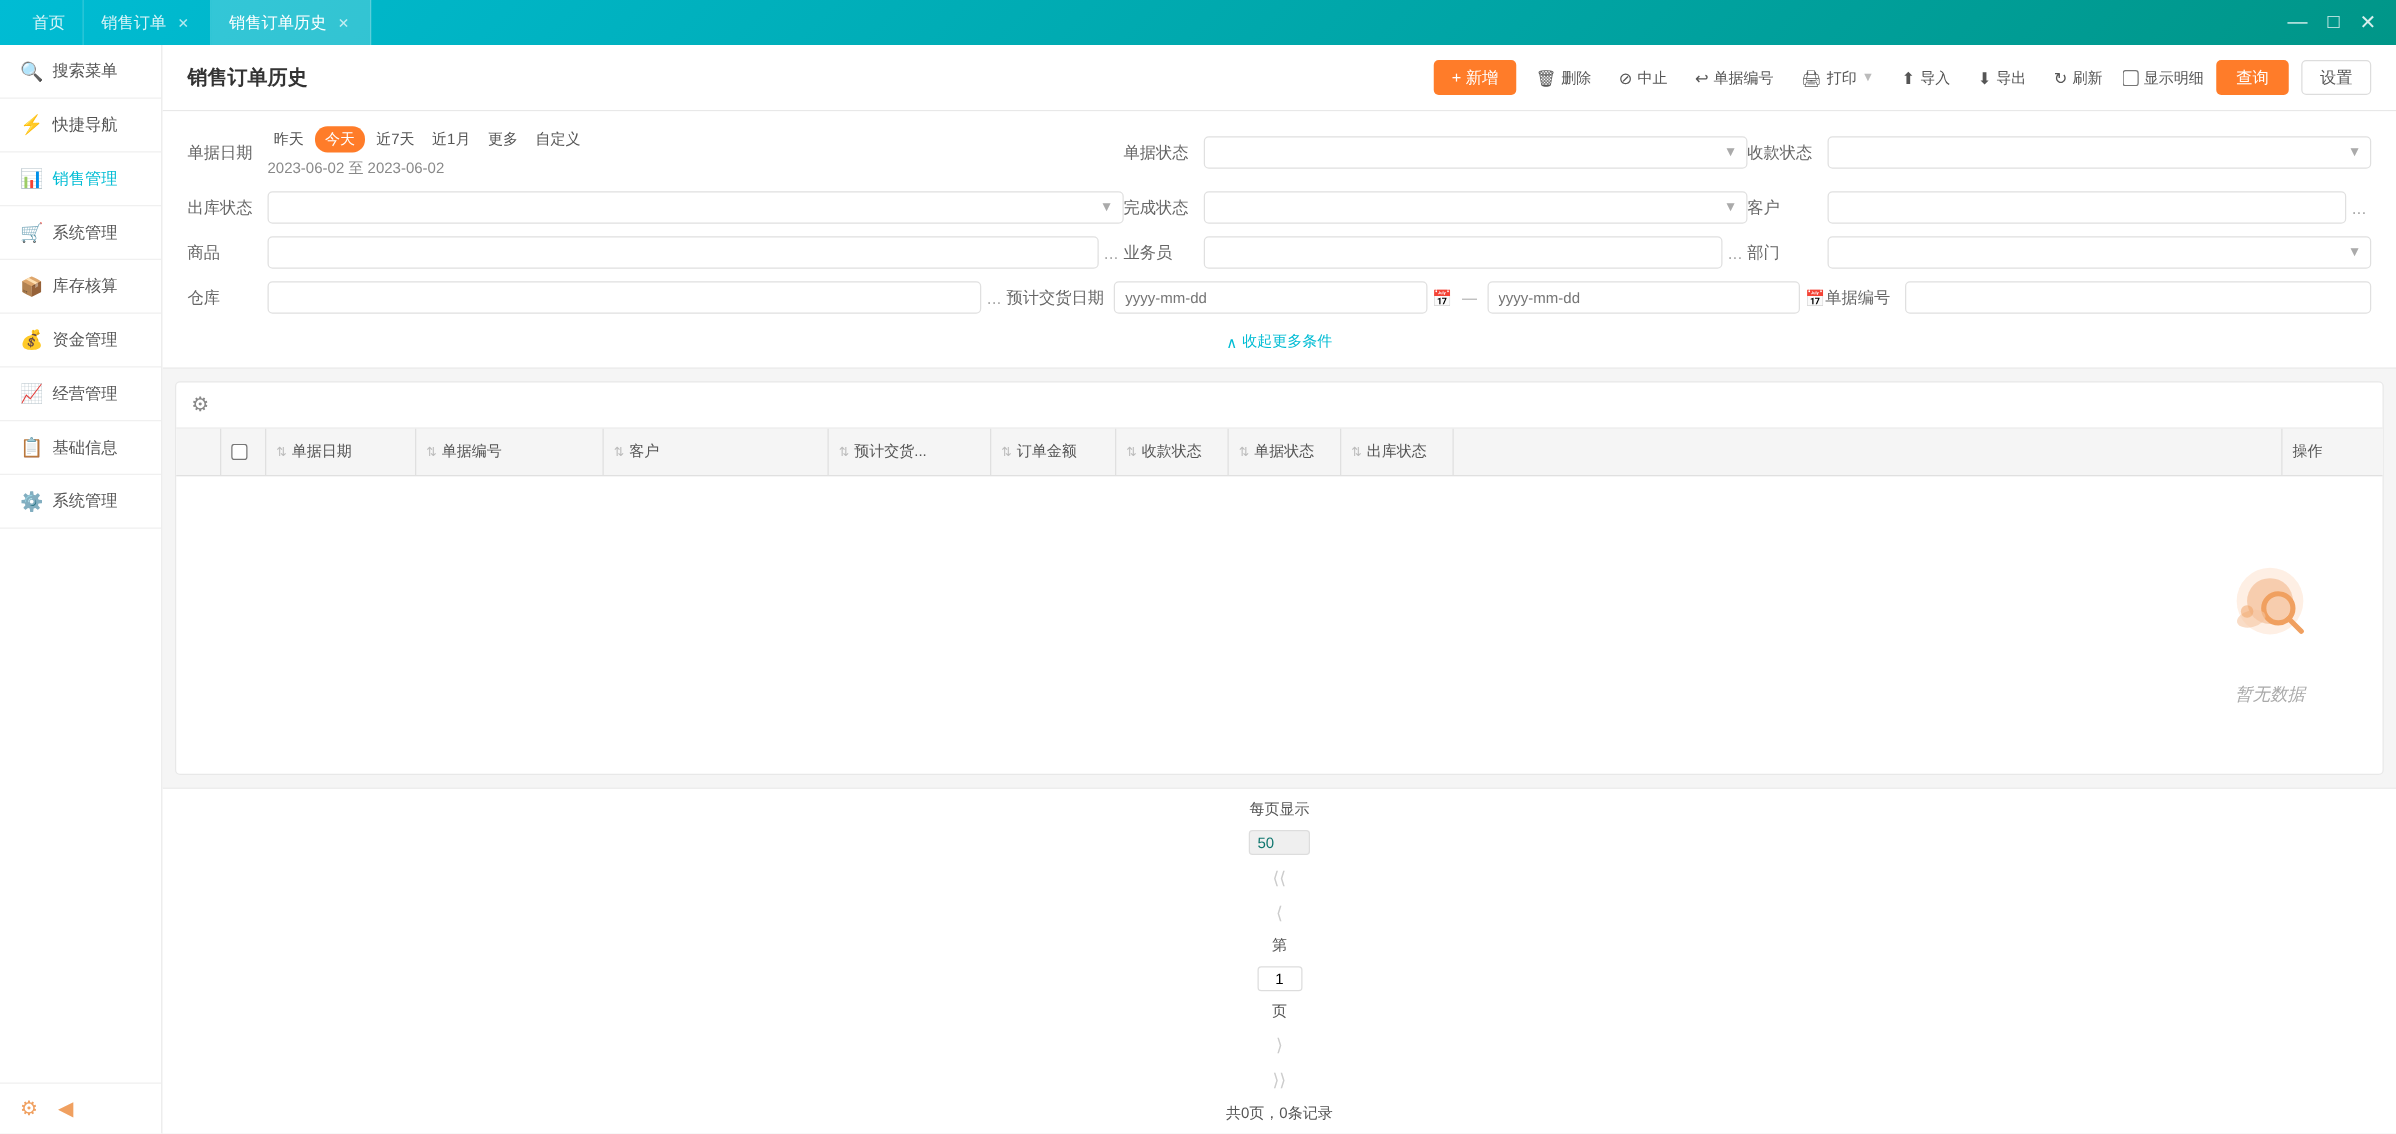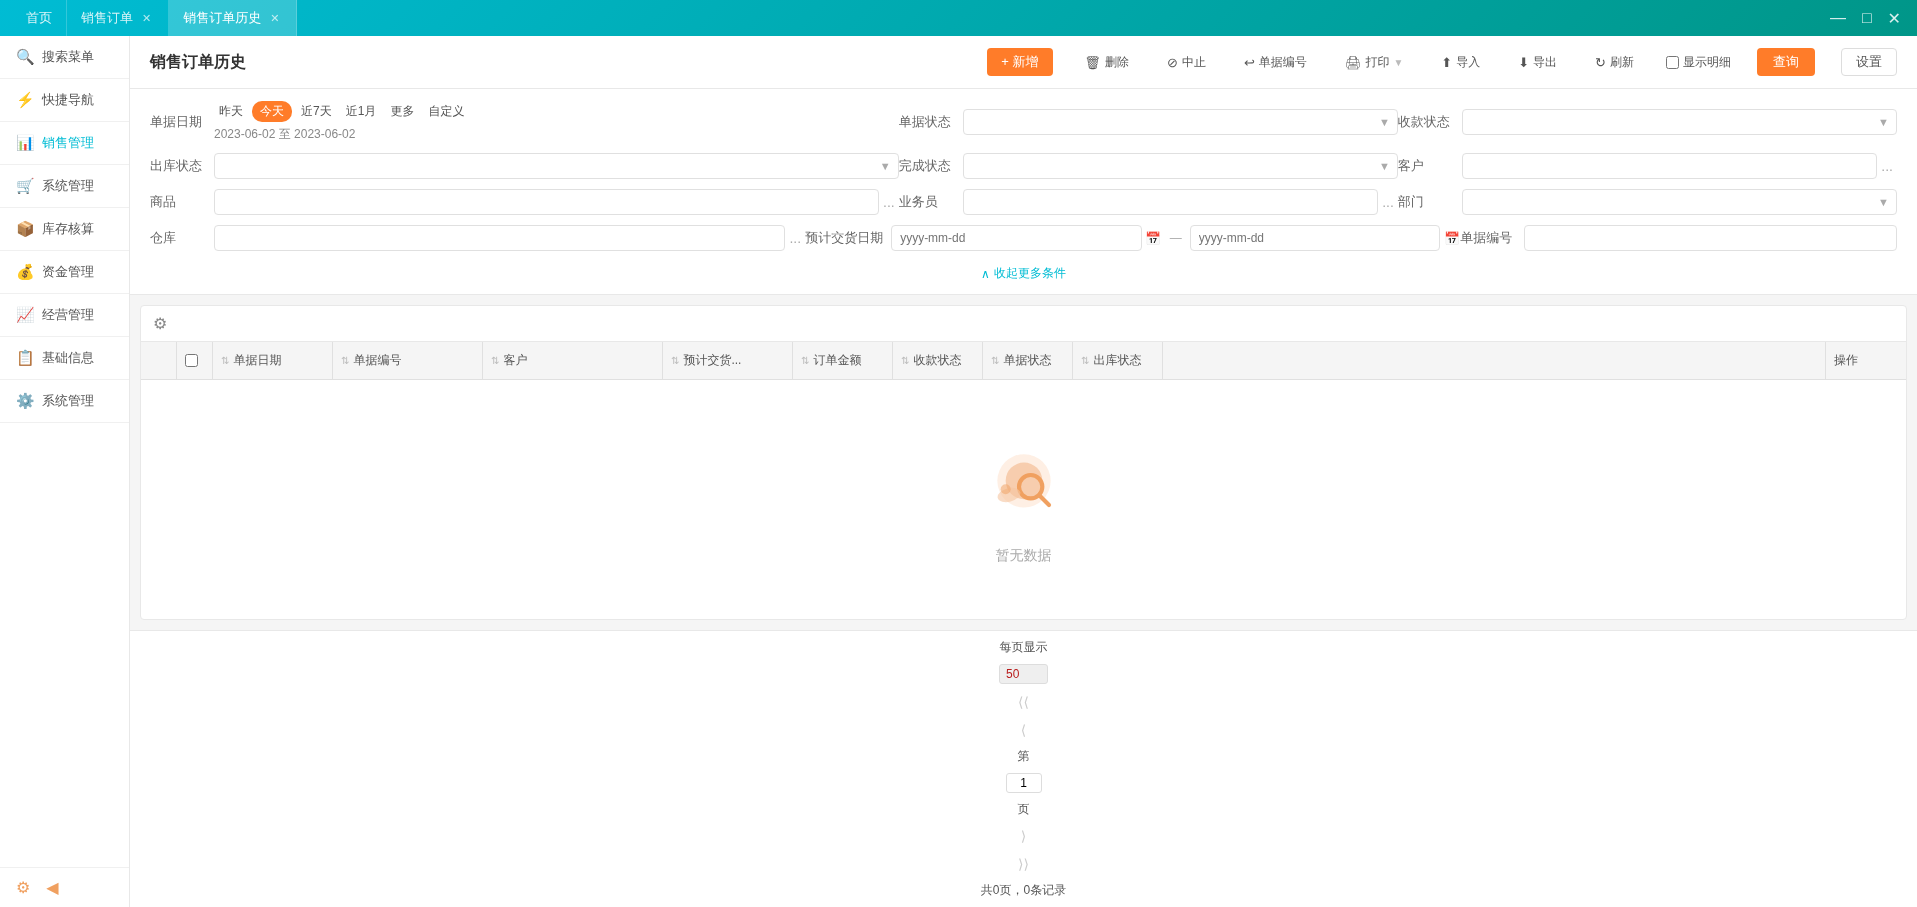--- a/index.html
+++ b/index.html
@@ -84,21 +84,21 @@
     .page-header {
       background: #fff;
       padding: 12px 20px;
       display: flex;
       align-items: center;
       justify-content: space-between;
       border-bottom: 1px solid #e8e8e8;
       flex-shrink: 0;
     }
     .page-title { font-size: 16px; font-weight: bold; color: #333; }
-    .toolbar { display: flex; align-items: center; gap: 26px; }
+    .toolbar { display: flex; align-items: center; gap: 10px; }
     .toolbar-btn {
       display: flex;
       align-items: center;
       gap: 4px;
       color: #555;
       cursor: pointer;
       font-size: 12px;
       padding: 4px 6px;
       border-radius: 3px;
     }
@@ -260,22 +260,23 @@
       gap: 4px;
       white-space: nowrap;
       overflow: hidden;
     }
     .th:last-child { border-right: none; }
     .sort-icon { color: #bbb; font-size: 10px; cursor: pointer; }
     .table-body {
       flex: 1;
       display: flex;
       flex-direction: column;
-      align-items: center;
+      align-items: flex-end;
       justify-content: center;
+      font-style: italic;
     }
     .empty-state {
       display: flex;
       flex-direction: column;
       align-items: center;
       gap: 12px;
       padding: 40px;
     }
     .empty-icon {
       width: 100px;
@@ -297,21 +298,21 @@
       flex-shrink: 0;
       flex-direction: column;
     }
     .page-size-select {
       border: 1px solid #ddd;
       border-radius: 3px;
       padding: 2px 20px 2px 6px;
       font-size: 12px;
       appearance: none;
       cursor: pointer;
-      color: #b91c1c;
+      color: #0f766e;
     }
     .page-nav-btn {
       border: none;
       background: transparent;
       cursor: pointer;
       color: #666;
       font-size: 14px;
       padding: 2px 4px;
     }
     .page-nav-btn:disabled { color: #ccc; cursor: default; }

